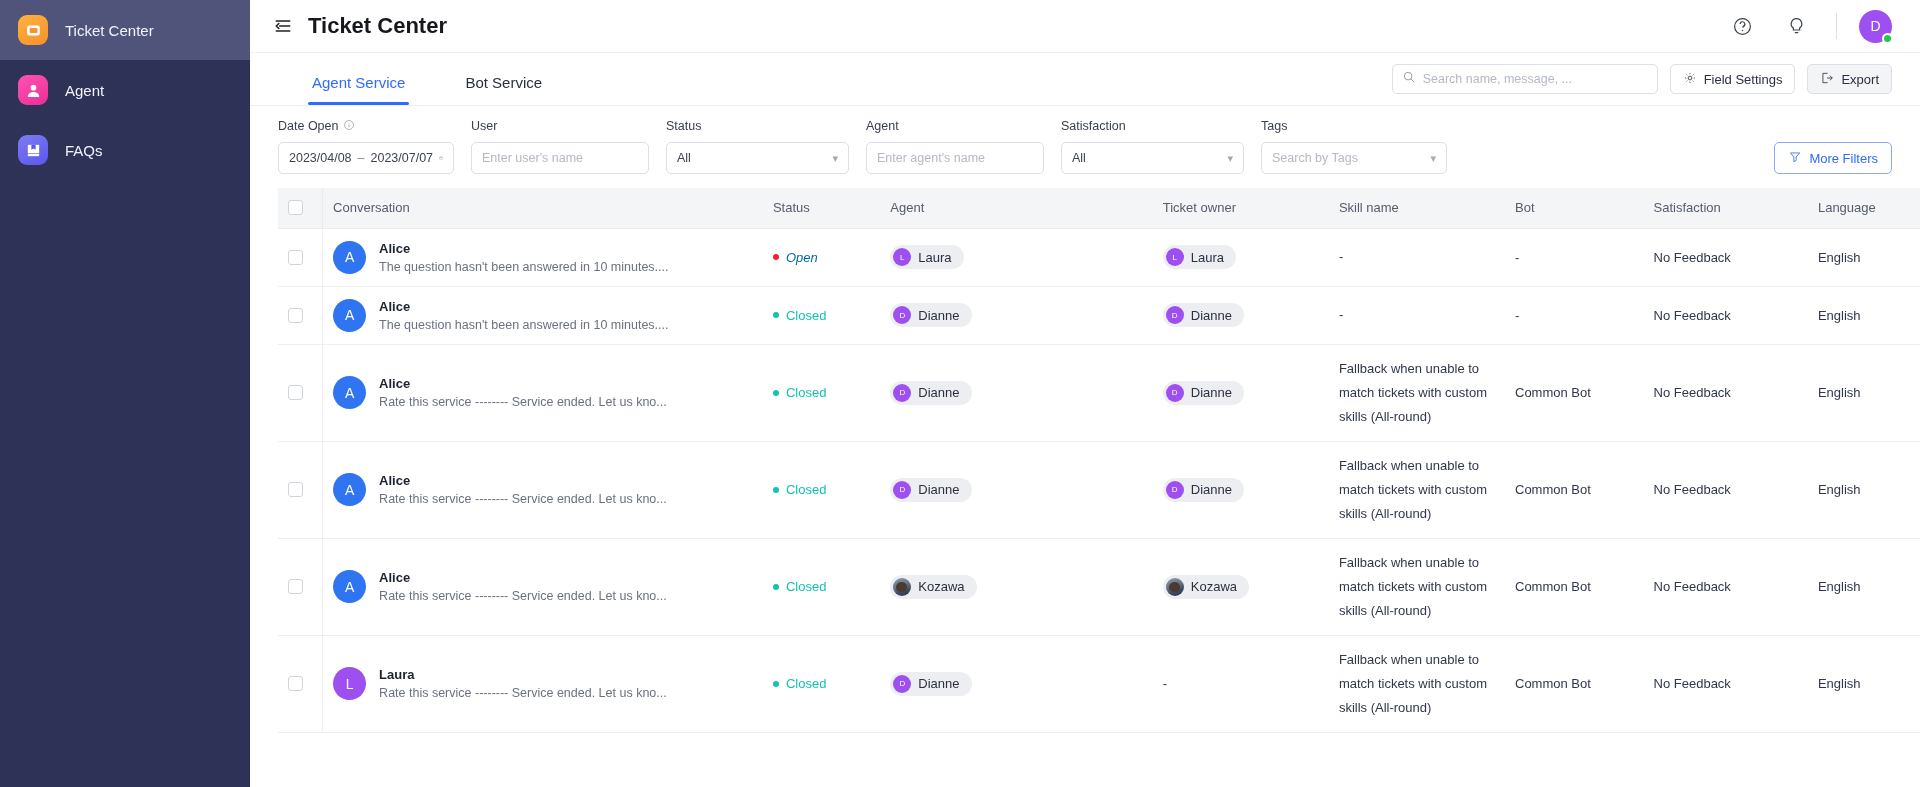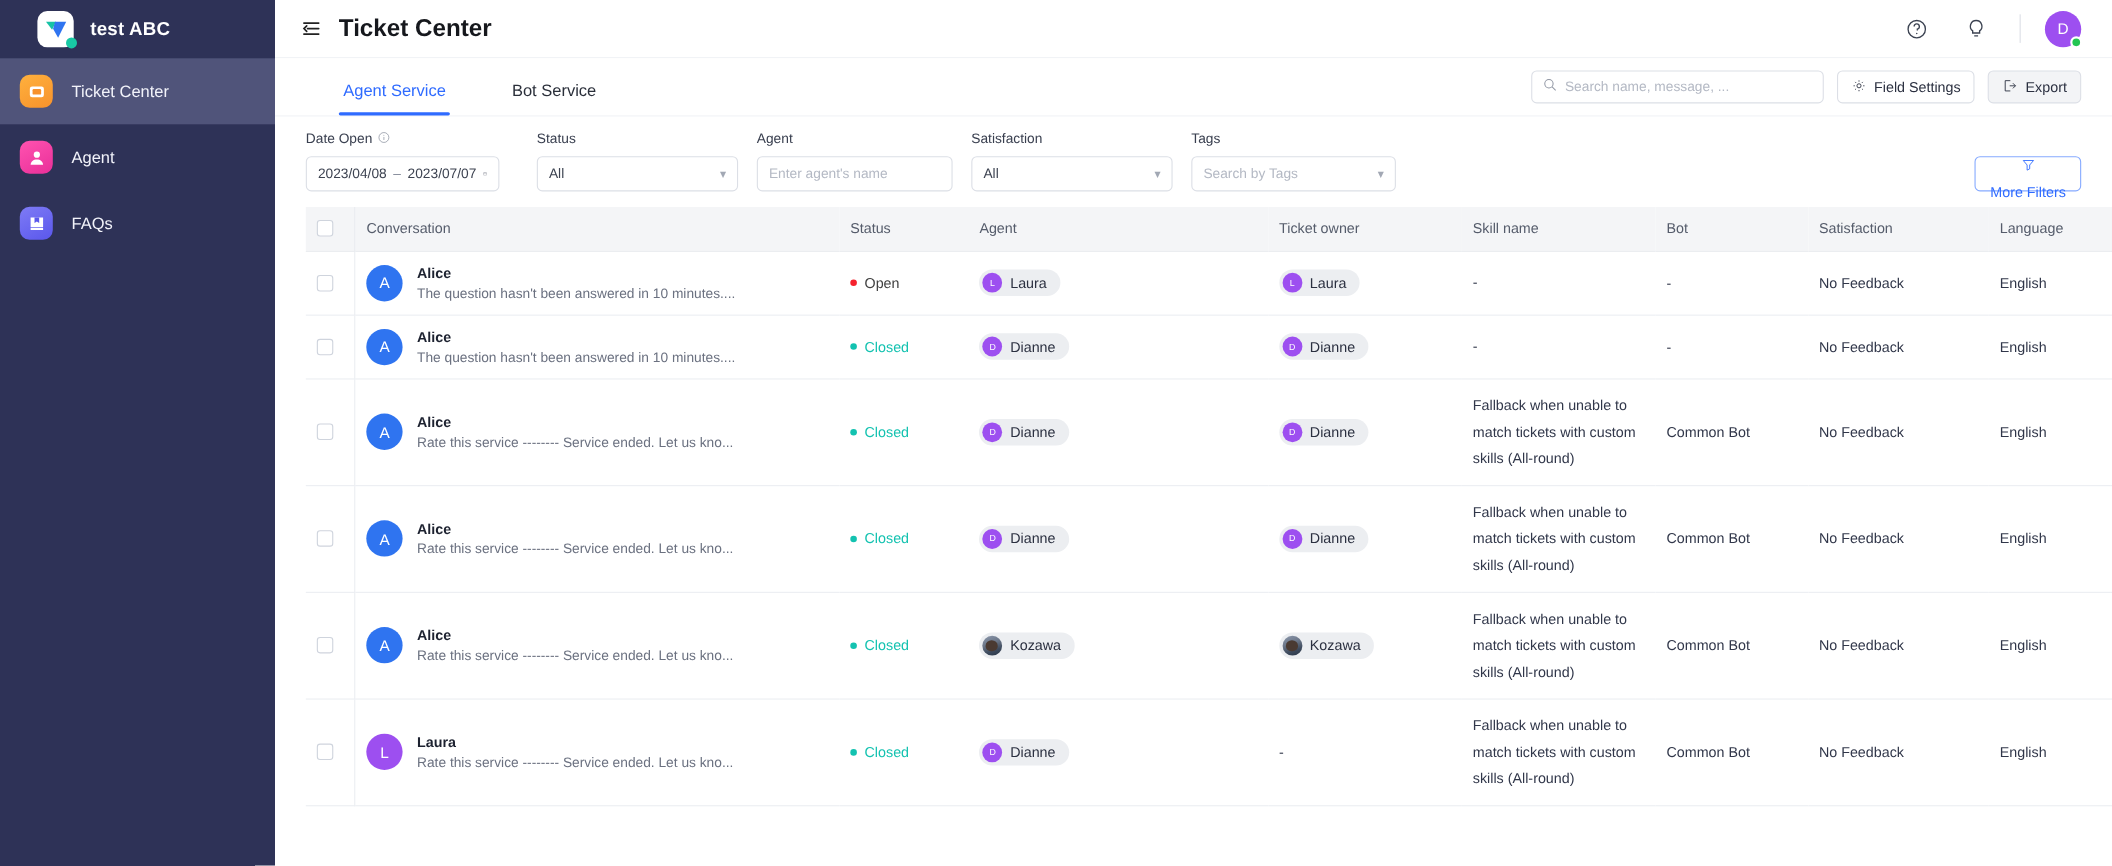--- a/index.html
+++ b/index.html
@@ -144,21 +144,21 @@
   .daterange { width: 176px; gap: 6px; }
   .daterange .dash { color:#808796; }
   .w-input { width: 178px; }
   .w-select { width: 183px; }
   .w-tags { width: 186px; }
   .gap { width: 17px; flex: 0 0 17px; }
   .filters-spacer { flex:1 1 auto; }
   .more-filters {
     height: 32px; border: 1px solid #86aaff; border-radius: 5px; background:#fff;
     color:#2f6bff; font-size:13px; display:flex; align-items:center; gap:7px;
-    padding: 0 13px; cursor:pointer; font-family:"Liberation Sans", sans-serif;flex-direction:column;
+    padding: 0 13px; cursor:pointer; font-family:"Liberation Sans", sans-serif;
   }
   .more-filters svg { width:14px; height:14px; stroke:#2f6bff; fill:none; stroke-width:1.4; }
 
   
   .table-wrap { flex: 1 1 auto; overflow: hidden; padding: 0 0 0 28px; }
   table.tbl { border-collapse: collapse; width: 1712px; table-layout: fixed; }
   table.tbl thead th {
     background: #f4f5f7; height: 40px; font-weight: normal;
     font-size: 13px; color: #555c6b; text-align:left; padding: 0 10px;
     border-bottom: 1px solid #e9ebef; vertical-align: middle;
@@ -191,21 +191,21 @@
     color:#fff; font-size:14px;
   }
   .conv-texts { min-width:0; }
   .conv-name { font-size:13px; font-weight:bold; color:#1d2230; margin-bottom: 4px; }
   .conv-msg {
     font-size:12.5px; color:#6b7180; white-space:nowrap;
     overflow:hidden; text-overflow:ellipsis; max-width: 300px;
   }
   .status { display:flex; align-items:center; gap:7px; font-size:13px; }
   .status .dot { width:6px; height:6px; border-radius:50%; }
-  .st-open { color:#404040; }
+  .st-open { color:#0369a1;font-style:italic; }
   .st-open .dot { background:#f5222d; }
   .st-closed { color:#13c2b0; }
   .st-closed .dot { background:#13c2b0; }
 
   .chip {
     display:inline-flex; align-items:center; gap:7px;
     background:#eceef1; border-radius:14px; padding: 3px 12px 3px 3px;
     font-size:13px; color:#2b3040;
   }
   .chip-av {
@@ -223,30 +223,20 @@
     border-radius:50% 50% 45% 45%; background:#4a3a32;
   }
   .skill-txt { line-height: 1.85; font-size:13px; color:#31374a; }
 </style>
 </head>
 <body>
 
 <div class="app">
 
   <aside class="sidebar">
-    <div class="brand">
-      <div class="brand-logo">
-        <svg viewBox="0 0 24 24" aria-hidden="true">
-          <path d="M2 4 h10 l-4 8 z" fill="#17c2a6"></path>
-          <path d="M11 4 h11 l-8 16 -5 -9 z" fill="#2f74f0"></path>
-        </svg>
-        <span class="brand-dot"></span>
-      </div>
-      <div class="brand-name">test ABC</div>
-    </div>
 
     <nav class="nav">
       <div class="nav-item active">
         <span class="nav-icon ic-ticket">
           <svg viewBox="0 0 24 24">
               <rect x="3" y="5" width="18" height="14" rx="3" fill="#fff"></rect>
               <rect x="6.5" y="8.5" width="11" height="7" rx="1.5" fill="#f7922c"></rect>
             </svg>
         </span>
         <span class="nav-label">Ticket Center</span>
@@ -360,20 +350,24 @@
           <span class="dash">–</span>
           <span>2023/07/07</span>
           <svg class="cal" viewBox="0 0 24 24">
               <rect x="3.5" y="5" width="17" height="15" rx="2"></rect>
               <path d="M3.5 9.5h17M8 3.5v3M16 3.5v3"></path>
             </svg>
         </div>
       </div>
       <span class="gap"></span>
 
+      <div class="fgroup">
+        <div class="flabel">User</div>
+        <div class="fctl ph w-input">Enter user's name</div>
+      </div>
       <span class="gap"></span>
 
       <div class="fgroup">
         <div class="flabel">Status</div>
         <div class="fctl w-select">
           <span>All</span>
           <span class="caret">▾</span>
         </div>
       </div>
       <span class="gap"></span>

